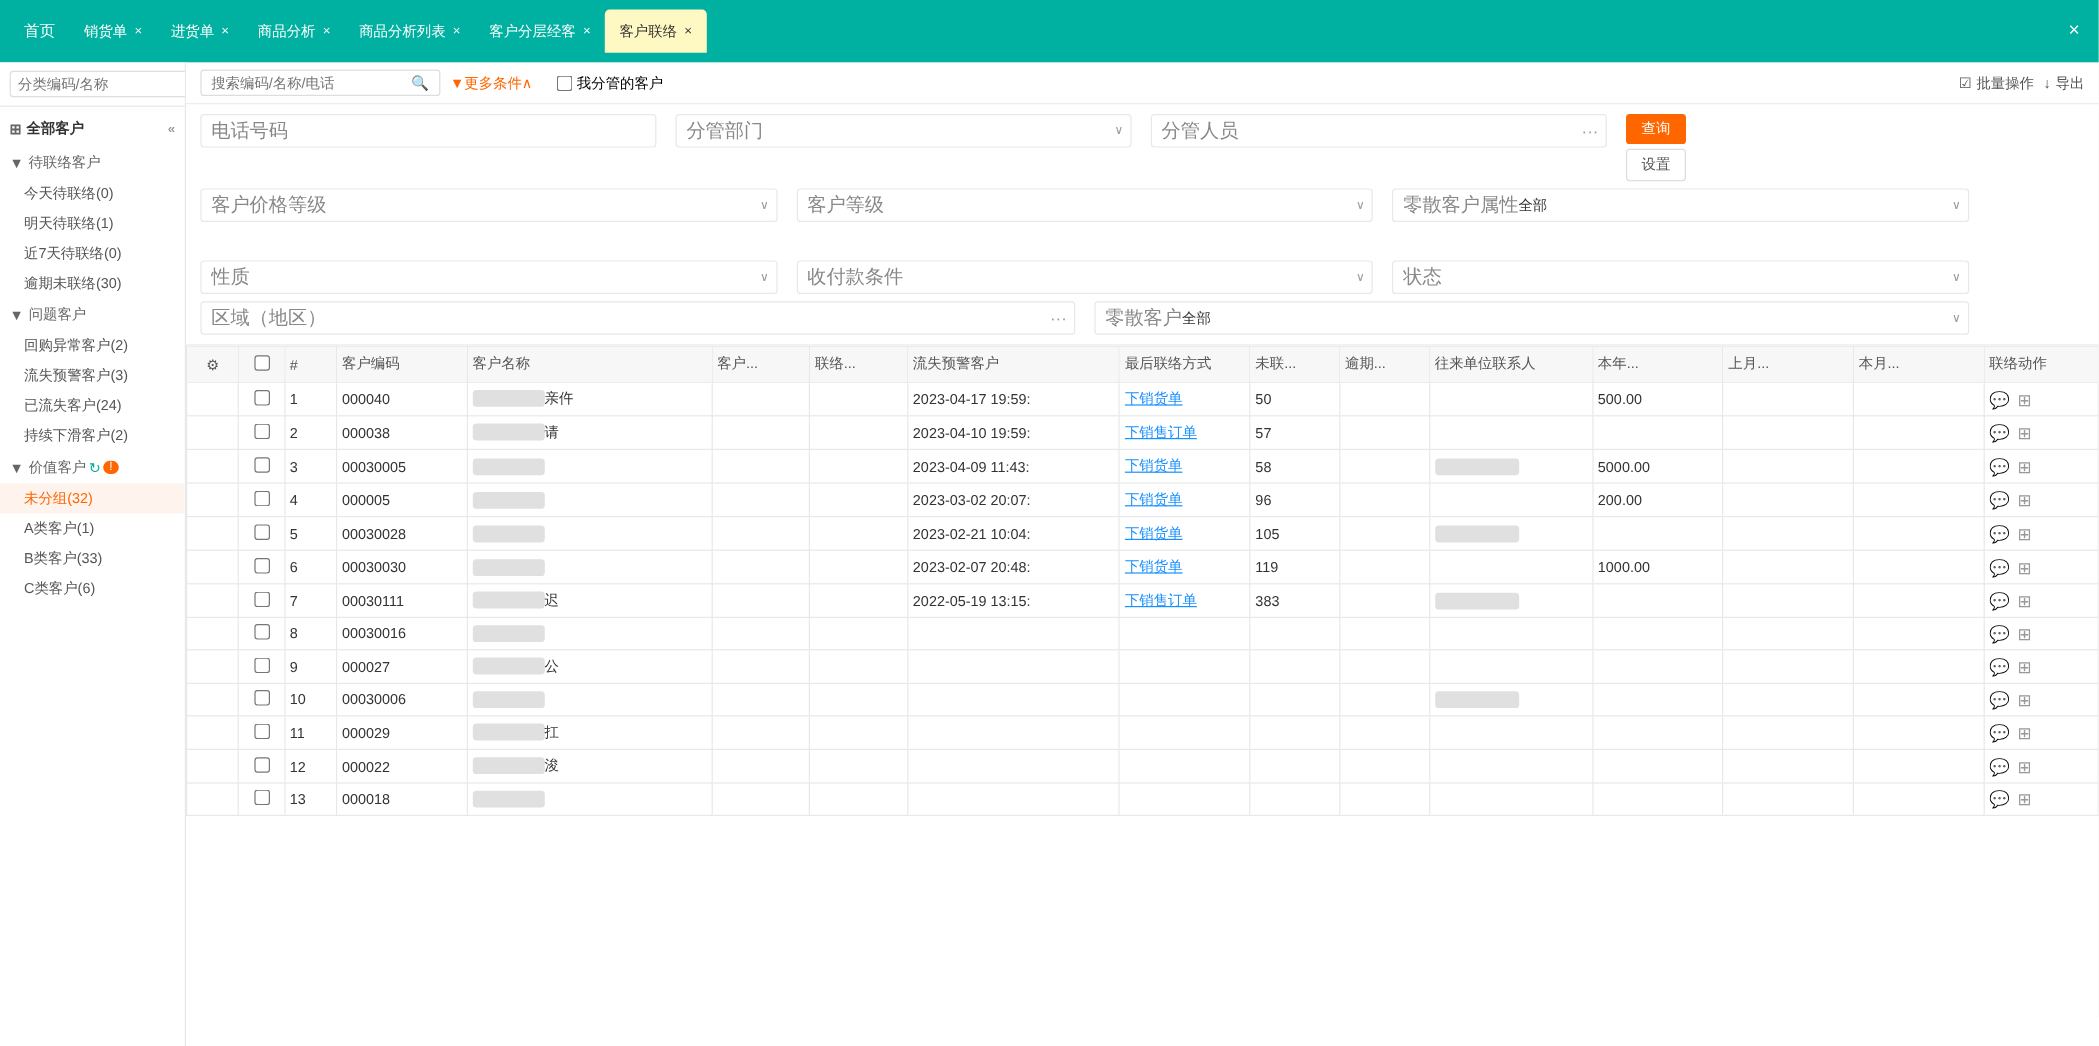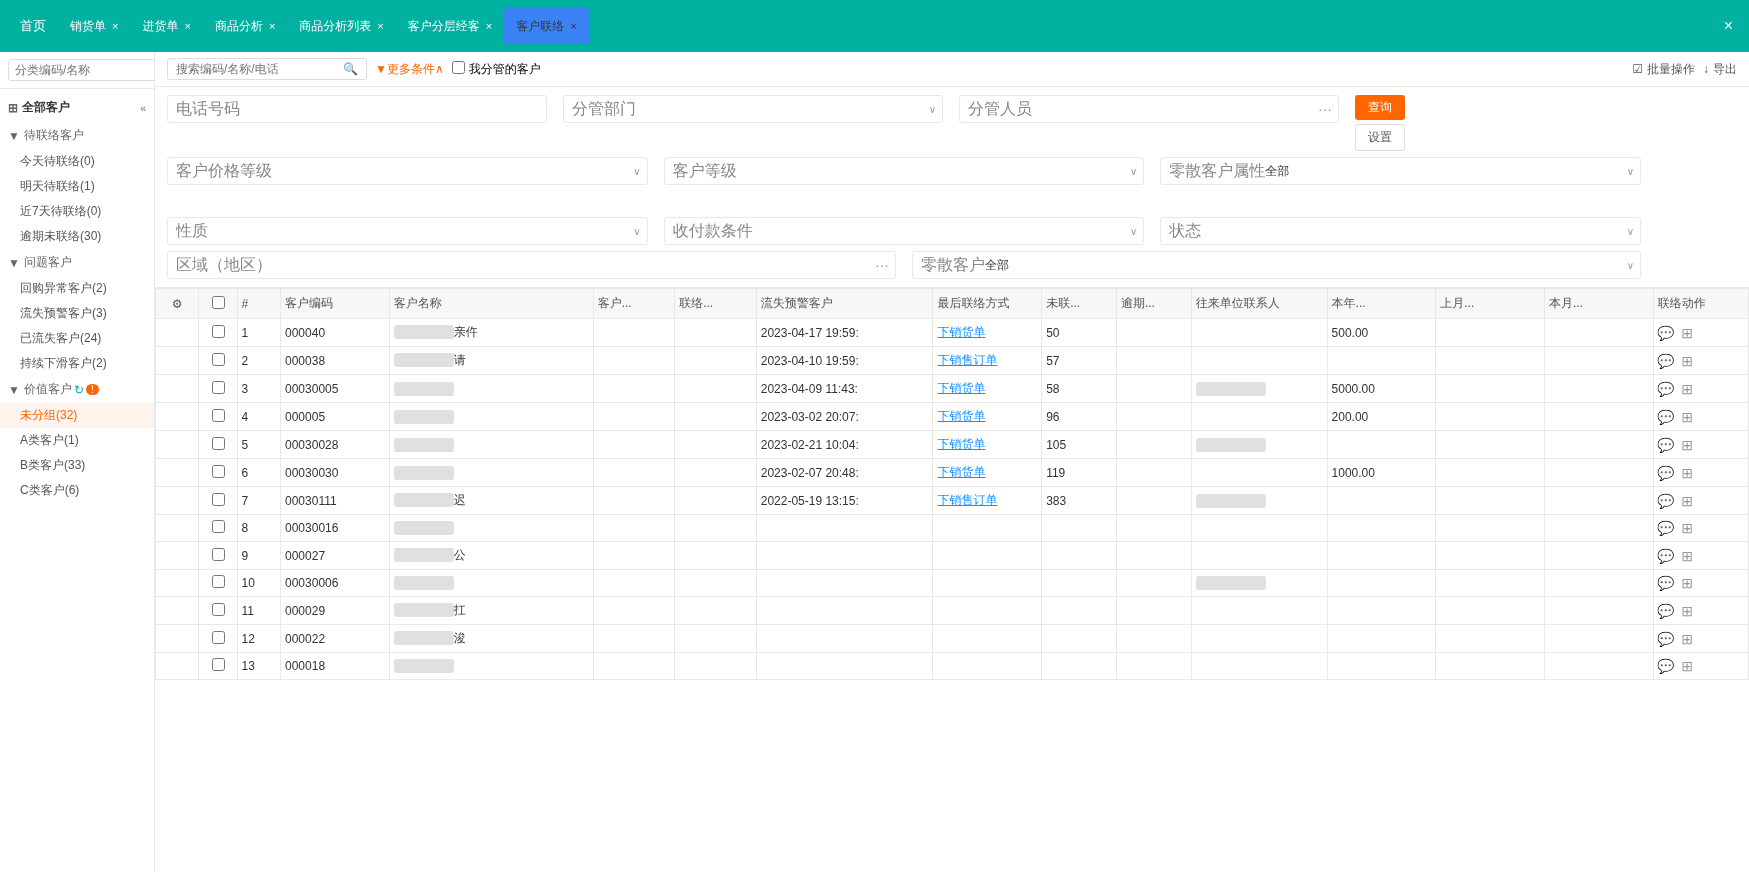--- a/index.html
+++ b/index.html
@@ -11,21 +11,21 @@
       background: #00b0a0;
       height: 52px; padding: 0 8px;
       color: white;
     }
     .top-nav .nav-item {
       padding: 16px 12px; height: 36px; display: flex; align-items: center;
       cursor: pointer; white-space: nowrap; font-size: 13px;
       position: relative;
     }
     .top-nav .nav-item.active {
-      background: #3b82f6; color: #333;
+      background: #fef9c3; color: #333;
       border-radius: 4px 4px 0 0;
     }
     .top-nav .nav-item .close-btn {
       margin-left: 6px; font-size: 11px; cursor: pointer;
     }
     .top-nav .nav-item:not(.active) { color: white; }
     .top-nav .home { padding: 0 12px; font-size: 13px; color: white; cursor: pointer; }
     .top-nav .spacer { flex: 1; }
     .top-nav .top-close { color: white; cursor: pointer; font-size: 16px; padding: 0 8px; }
 
@@ -80,21 +80,21 @@
     .filter-search {
       display: flex; align-items: center;
       border: 1px solid #ddd; border-radius: 3px; padding: 3px 8px;
       width: 200px;
     }
     .filter-search input { border: none; outline: none; width: 100%; font-size: 12px; }
     .filter-search .search-icon { color: #00b0a0; cursor: pointer; }
     .more-filters {
       display: flex; align-items: center; color: #ff6600; cursor: pointer;
     }
-    .my-customers { display: flex; align-items: flex-start; gap: 4px; cursor: pointer; }
+    .my-customers { display: flex; align-items: center; gap: 4px; cursor: pointer; margin-left: 12px; }
     .my-customers input[type=checkbox] { cursor: pointer; }
     .toolbar-spacer { flex: 1; }
     .batch-ops {
       display: flex; align-items: center; gap: 4px;
       color: #555; cursor: pointer;
     }
     .export-btn {
       display: flex; align-items: center; gap: 4px;
       color: #555; cursor: pointer;
     }

